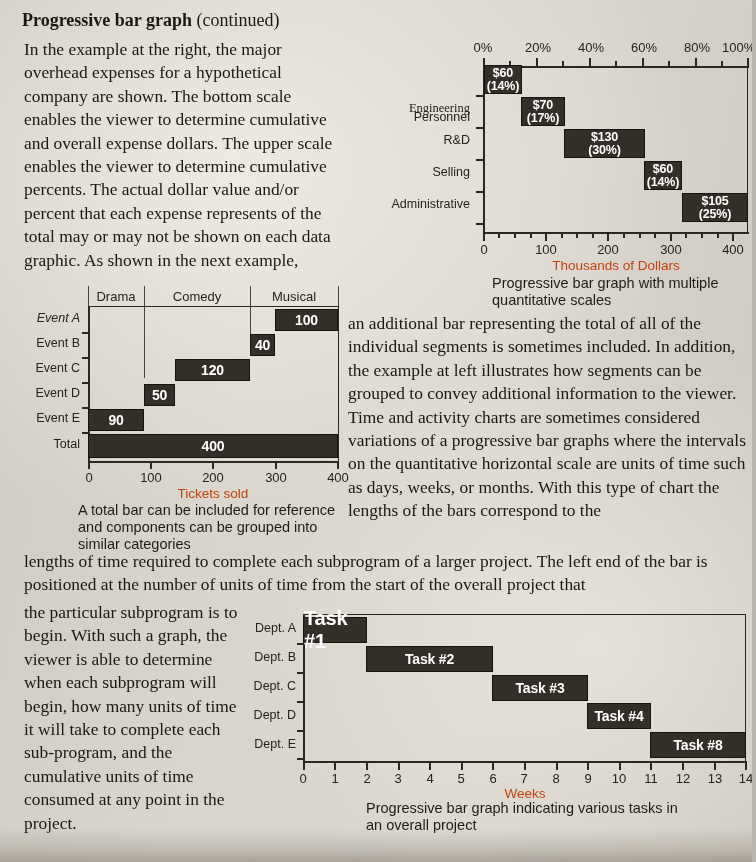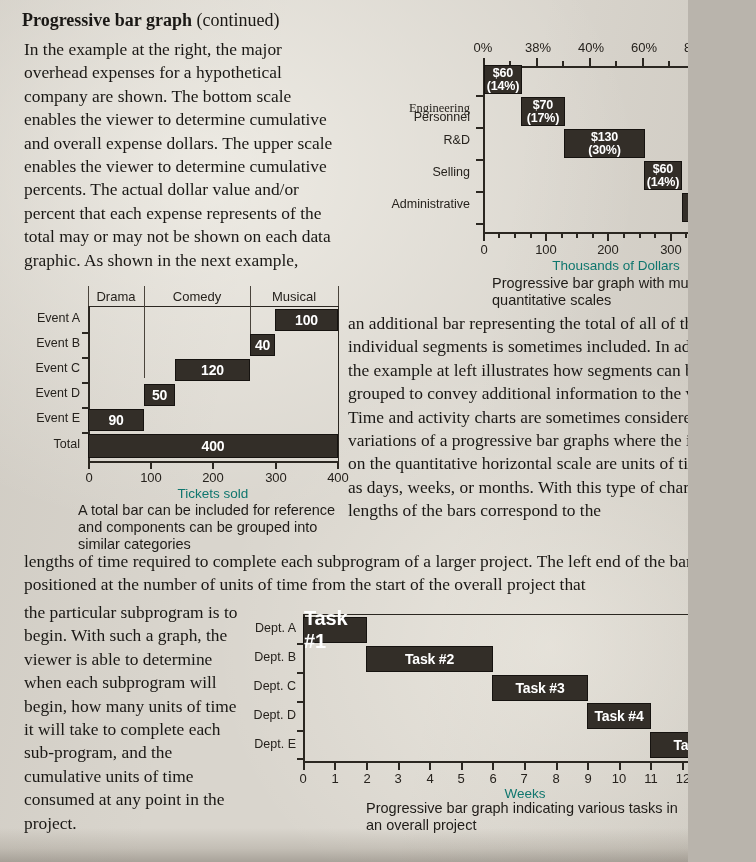--- a/index.html
+++ b/index.html
@@ -1,21 +1,21 @@
 <!DOCTYPE html>
 <html><head>
 <meta charset="utf-8">
 <style>
   html, body {
     margin: 0; padding: 0;
     background: #b9b4ac;
   }
   #page {
     position: relative;
-    width: 688px; height: 862px;
+    width: 752px; height: 862px;
     background: #d9d5cd;
     overflow: hidden;
     font-family: "Liberation Serif", serif;
     color: #1a1815;
   }
   
   #page::before {
     content: "";
     position: absolute; inset: 0;
     background:
@@ -89,21 +89,21 @@
     white-space: nowrap;
   }
   .tick {
     position: absolute;
     background: #2b2721;
   }
   .axis-title {
     position: absolute;
     font-family: "Liberation Sans", sans-serif;
     font-size: 13.5px;
-    color: #0f766e;
+    color: #c2410c;
     text-align: center;
     white-space: nowrap;
   }
   .caption {
     position: absolute;
     font-family: "Liberation Sans", sans-serif;
     font-size: 14.5px;
     line-height: 17px;
     color: #1f1c18;
   }
@@ -148,21 +148,21 @@
       <div class="tick" style="left:695px; top:58px; width:2px; height:9px;"></div>
       <div class="tick" style="left:747px; top:58px; width:2px; height:9px;"></div>
 
       <div class="tick" style="left:509px; top:61px; width:2px; height:6px;"></div>
       <div class="tick" style="left:562px; top:61px; width:2px; height:6px;"></div>
       <div class="tick" style="left:615px; top:61px; width:2px; height:6px;"></div>
       <div class="tick" style="left:668px; top:61px; width:2px; height:6px;"></div>
       <div class="tick" style="left:721px; top:61px; width:2px; height:6px;"></div>
 
       <div class="tick-label" style="left:463px; top:40px; width:40px;">0%</div>
-      <div class="tick-label" style="left:516px; top:40px; width:44px;">38%</div>
+      <div class="tick-label" style="left:516px; top:40px; width:44px;">20%</div>
       <div class="tick-label" style="left:569px; top:40px; width:44px;">40%</div>
       <div class="tick-label" style="left:622px; top:40px; width:44px;">60%</div>
       <div class="tick-label" style="left:675px; top:40px; width:44px;">80%</div>
       <div class="tick-label" style="left:722px; top:40px; width:50px; text-align:left;">100%</div>
 
       <div class="axis-line" style="left:483px; top:66px; width:2px; height:167px;"></div>
       <div class="axis-line" style="left:747px; top:66px; width:1px; height:167px;"></div>
 
       <div class="axis-line" style="left:483px; top:232px; width:266px; height:2px;"></div>
 
@@ -248,21 +248,21 @@
 
       <div class="vrule" style="left:144px; top:306px; height:72px;"></div>
       <div class="vrule" style="left:250px; top:306px; height:40px;"></div>
 
       <div class="tick" style="left:82px; top:332px; width:7px; height:2px;"></div>
       <div class="tick" style="left:82px; top:357px; width:7px; height:2px;"></div>
       <div class="tick" style="left:82px; top:382px; width:7px; height:2px;"></div>
       <div class="tick" style="left:82px; top:407px; width:7px; height:2px;"></div>
       <div class="tick" style="left:82px; top:432px; width:7px; height:2px;"></div>
 
-      <div class="cat-label" style="left:12px; top:311px; width:68px;">Event A</div>
+      <div class="cat-label" style="left:12px; top:311px; width:68px;font-style:italic;">Event A</div>
       <div class="cat-label" style="left:12px; top:336px; width:68px;">Event B</div>
       <div class="cat-label" style="left:12px; top:361px; width:68px;">Event C</div>
       <div class="cat-label" style="left:12px; top:386px; width:68px;">Event D</div>
       <div class="cat-label" style="left:12px; top:411px; width:68px;">Event E</div>
       <div class="cat-label" style="left:12px; top:437px; width:68px;">Total</div>
 
       <div class="bar" style="left:275px; top:309px; width:63px; height:22px; font-size:14px;">
         <span>100</span>
       </div>
       <div class="bar" style="left:250px; top:334px; width:25px; height:22px; font-size:14px;">

